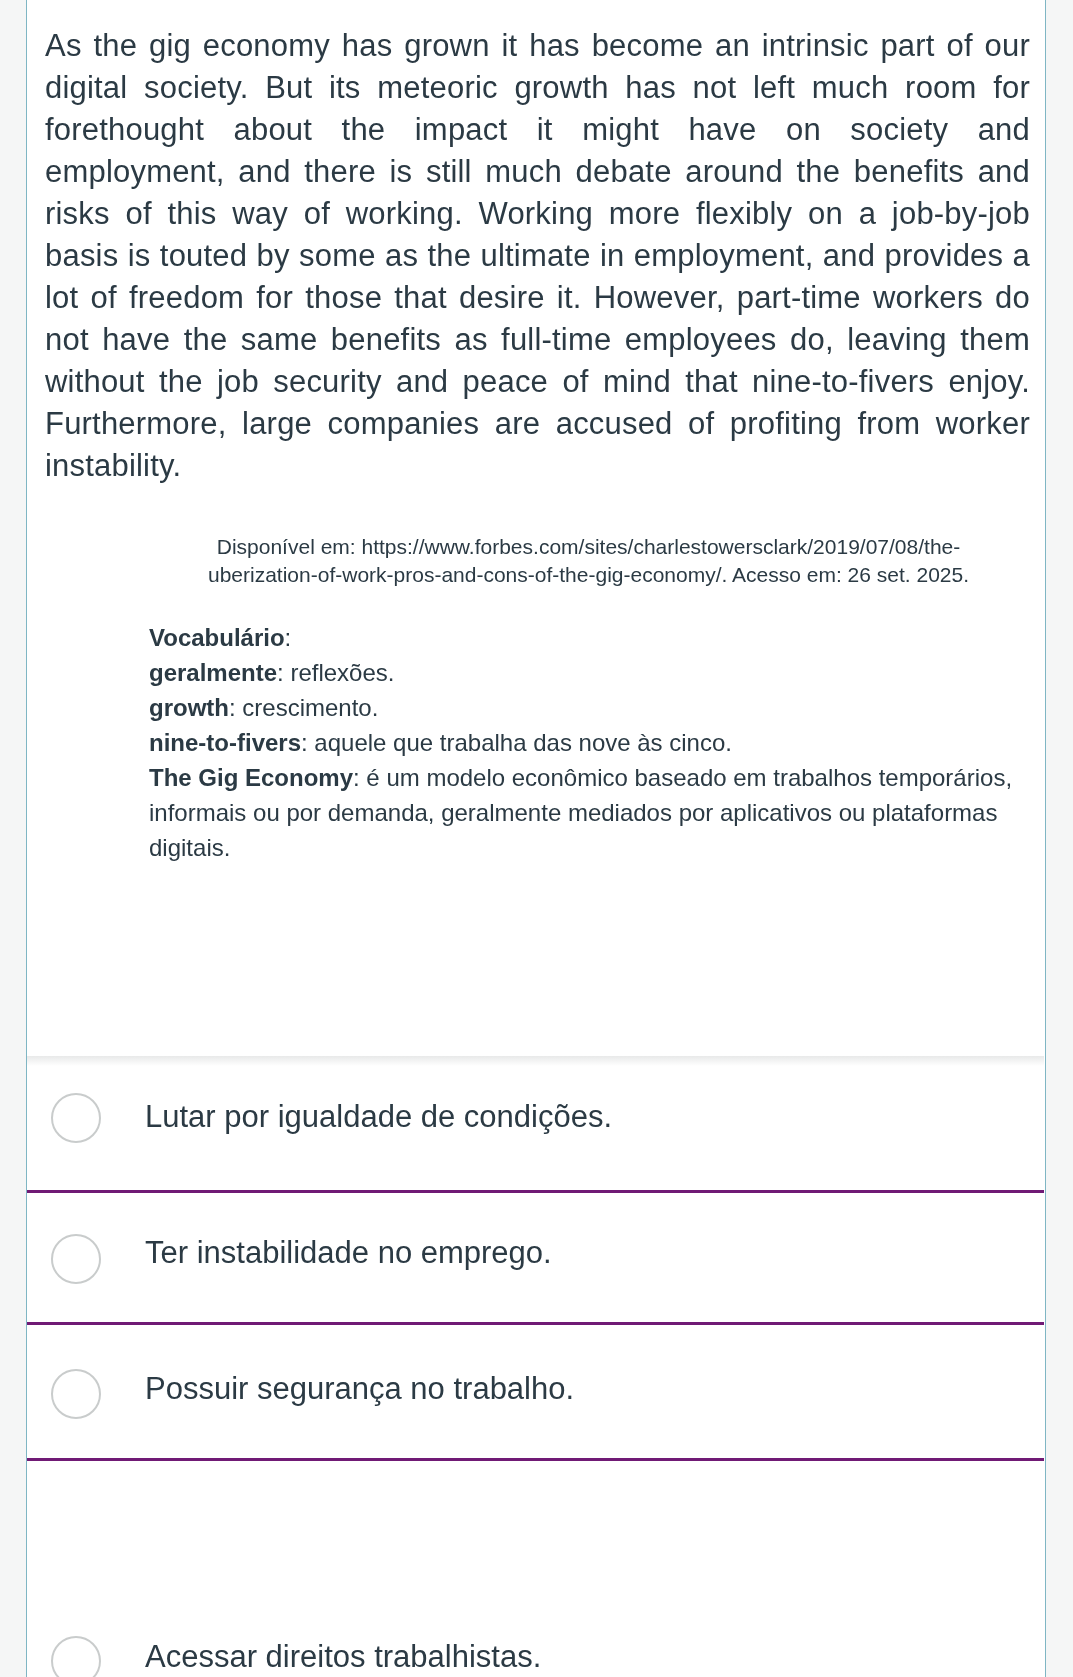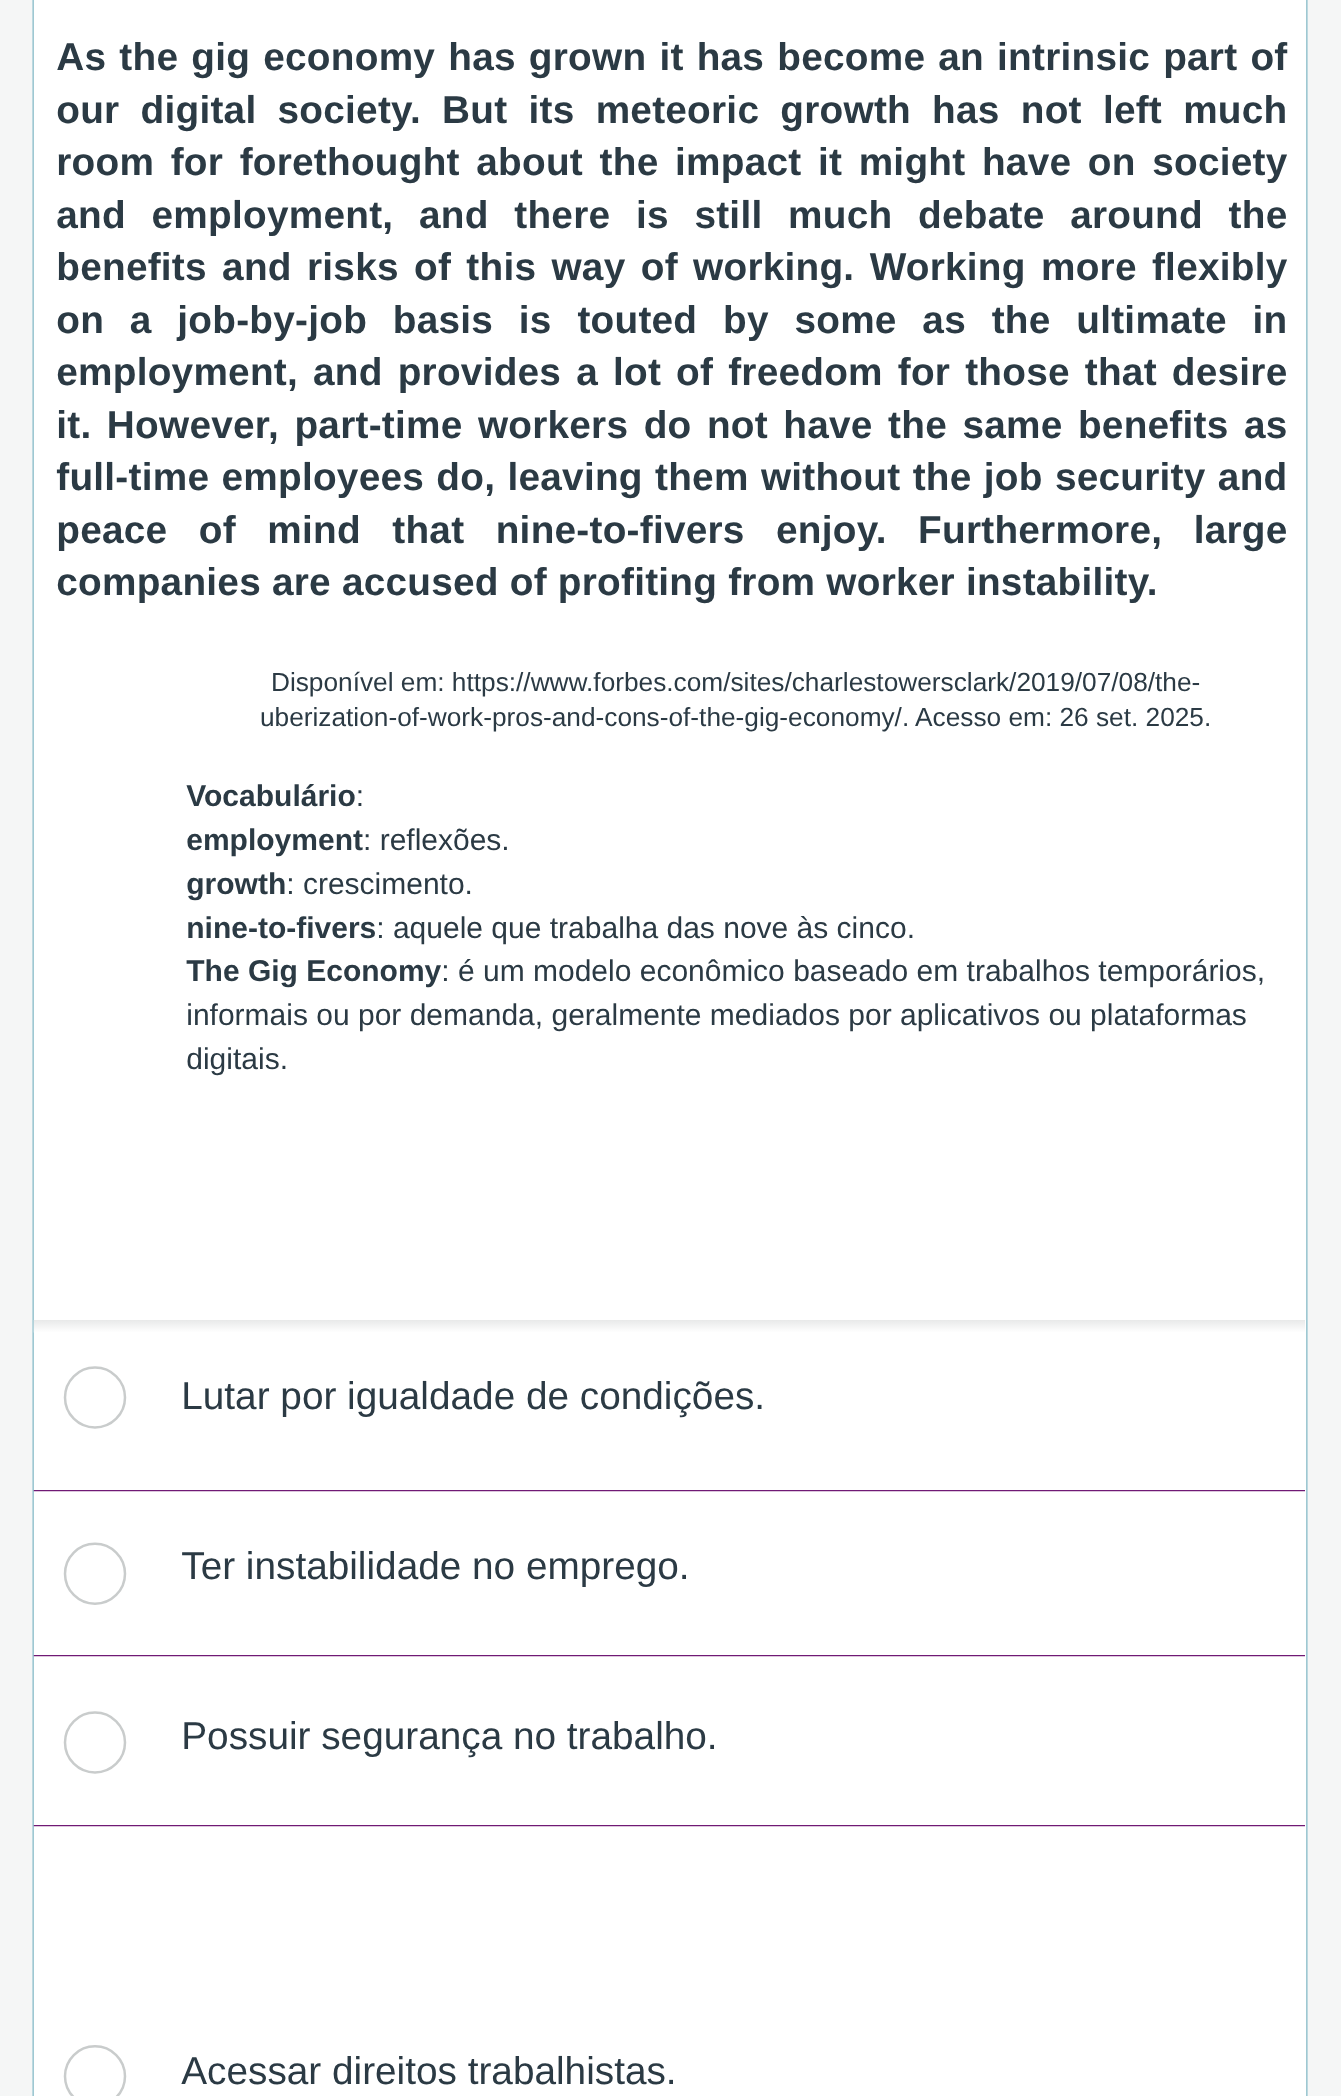--- a/index.html
+++ b/index.html
@@ -13,42 +13,41 @@
     position: absolute; left: 26px; top: 0; width: 1020px; height: 1677px;
     background: #ffffff;
     border-left: 1.5px solid #7fb6c4;
     border-right: 1.5px solid #7fb6c4;
     box-sizing: border-box;
   }
   .passage {
     position: absolute; left: 18px; top: -6px; width: 985px;
     font-size: 31px; line-height: 42px; text-align: justify;
     letter-spacing: 0.2px;
-    font-weight: bold;
   }
   .citation {
     position: absolute; left: 120px; top: 533px; width: 883px;
     font-size: 21px; line-height: 28px; text-align: center;
   }
   .vocab {
     position: absolute; left: 122px; top: 620px; width: 880px;
     font-size: 24px; line-height: 35px;
   }
   .vocab b { font-weight: bold; text-align: center; }
   .question {
     position: absolute; left: 18px; top: 896px; width: 985px;
     font-size: 31px; line-height: 42px; text-align: justify;
   }
   .sep-top {
     position: absolute; left: 0; top: 1056px; width: 1017px; height: 10px;
     background: linear-gradient(#e8e9e9, #ffffff);
   }
   .option {
     position: absolute; left: 0; width: 1017px; height: 132px;
-    border-bottom: 1px solid #701a75;
+    border-bottom: 3px solid #701a75;
     box-sizing: border-box; cursor: pointer;
   }
   .radio {
     position: absolute; left: 24px; width: 50px; height: 50px;
     border: 2px solid #c9cccc; border-radius: 50%; box-sizing: border-box;
     background: #fff;
   }
   .opt-label {
     position: absolute; left: 118px; font-size: 31px; line-height: 40px;
     white-space: nowrap;
@@ -61,21 +60,21 @@
 
   <p class="passage">As the gig economy has grown it has become an intrinsic part of our digital society. But its meteoric growth has not left much room for forethought about the impact it might have on society and employment, and there is still much debate around the benefits and risks of this way of working. Working more flexibly on a job-by-job basis is touted by some as the ultimate in employment, and provides a lot of freedom for those that desire it. However, part-time workers do not have the same benefits as full-time employees do, leaving them without the job security and peace of mind that nine-to-fivers enjoy. Furthermore, large companies are accused of profiting from worker instability.</p>
 
   <div class="citation">
     <div>Disponível em: https://www.forbes.com/sites/charlestowersclark/2019/07/08/the-</div>
     <div>uberization-of-work-pros-and-cons-of-the-gig-economy/. Acesso em: 26 set. 2025.</div>
   </div>
 
   <div class="vocab">
     <div><b>Vocabulário</b><span>:</span></div>
-    <div><b>employment</b><span>: reflexões.</span></div>
+    <div><b>geralmente</b><span>: reflexões.</span></div>
     <div><b>growth</b><span>: crescimento.</span></div>
     <div><b>nine-to-fivers</b><span>: aquele que trabalha das nove às cinco.</span></div>
     <div><b>The Gig Economy</b><span>: é um modelo econômico baseado em trabalhos temporários, informais ou por demanda, geralmente mediados por aplicativos ou plataformas digitais.</span></div>
   </div>
 
 
   <div class="sep-top"></div>
 
   <div class="option" style="top:1061px;">
     <span class="radio" style="top:32px;"></span>

